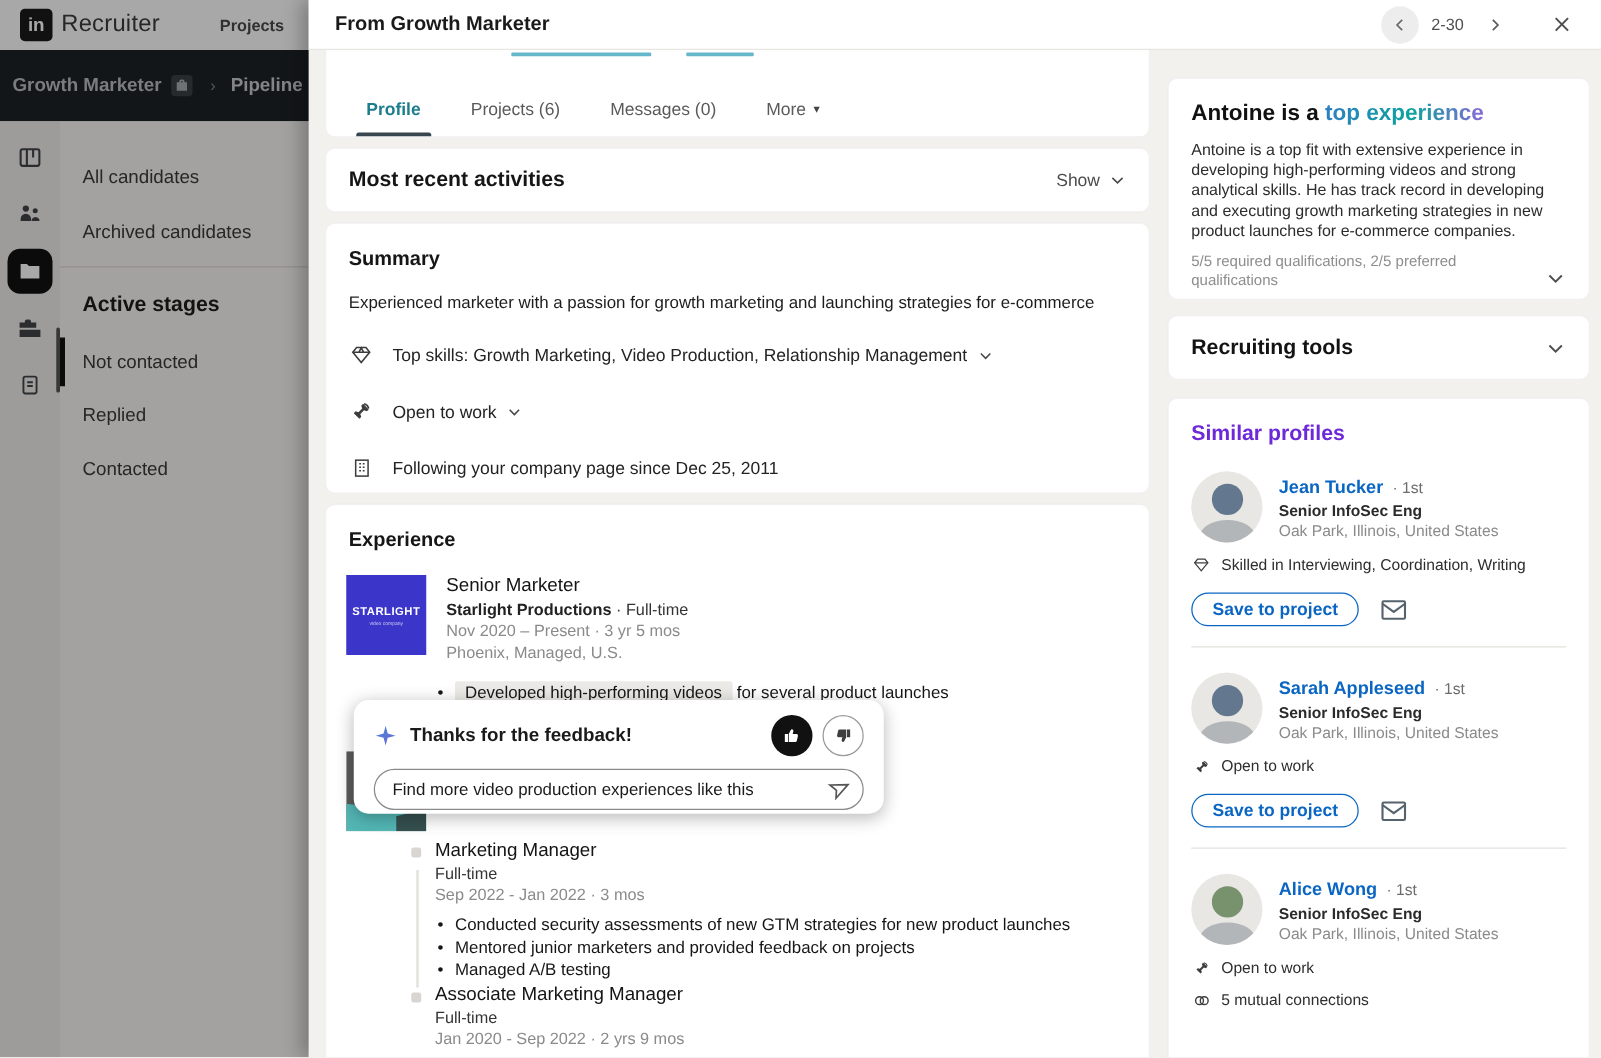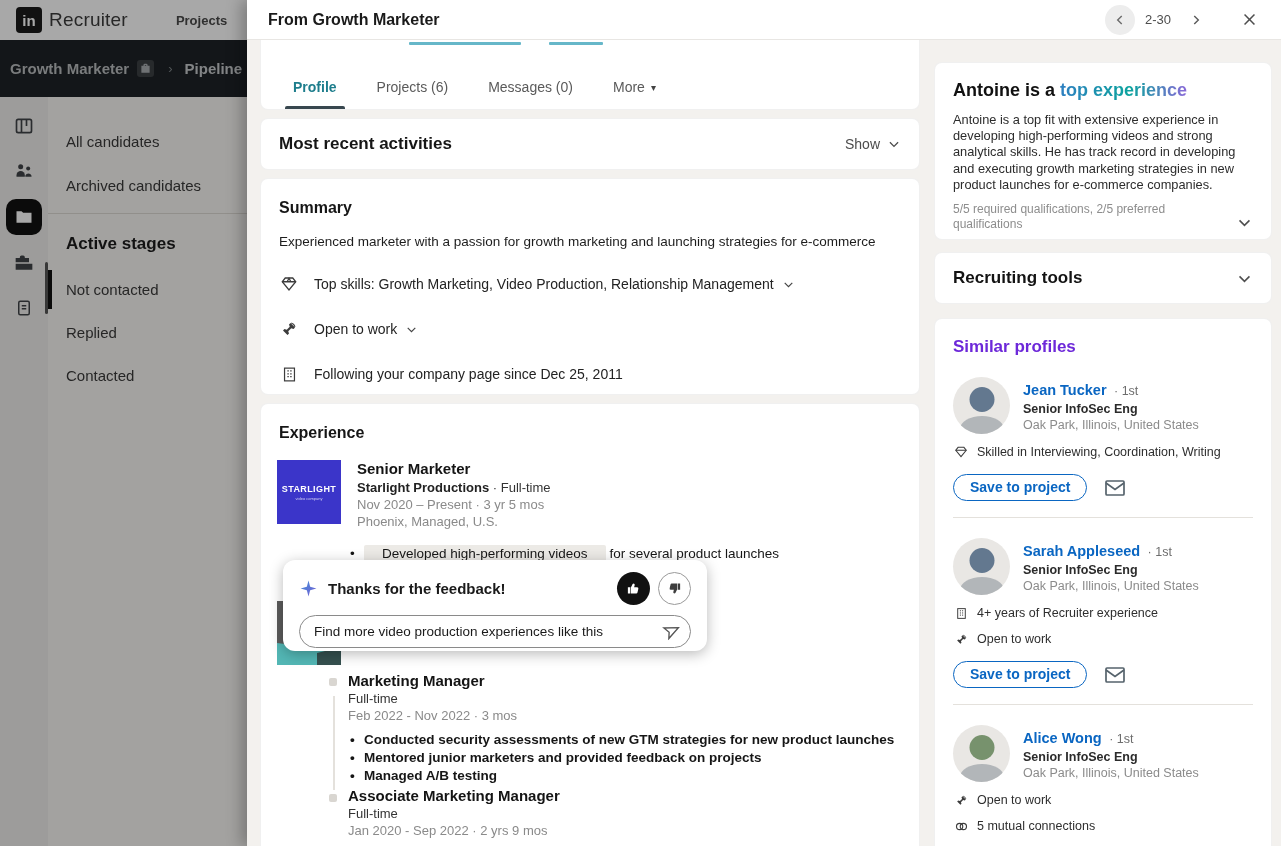--- a/index.html
+++ b/index.html
@@ -70,37 +70,37 @@
   .sum-row .ric { width:20px; height:20px; margin-right:15px; color:#3c3c3c; flex:0 0 auto; display:flex; align-items:center; justify-content:center;}
   .chev-sm { margin-left:8px; color:#444; }
 
   
   .exp-card { left:13px; top:363px; width:660px; height:500px; padding:20px 18px; }
   .job1 { position:absolute; left:16px; top:56px; display:flex; }
   .logo-starlight { width:64px; height:64px; background:#3b35c9; color:#fff; display:flex; flex-direction:column; align-items:center; justify-content:center; flex:0 0 auto; }
   .logo-starlight .lg1 { font-size:9px; font-weight:bold; letter-spacing:.4px; }
   .logo-starlight .lg2 { font-size:4px; margin-top:2px; color:#cfcdf2; }
   .job-main { margin-left:16px; }
-  .job-title { font-size:15px; font-weight:bold; color:#141414; }
+  .job-title { font-size:15px; font-weight:normal; color:#141414; }
   .job-co { font-size:13px; color:#222; margin-top:3px; font-weight:bold; }
   .job-co .emp { font-weight:normal; color:#333; }
   .job-co .emp::before { content:" · "; }
   .job-gray { font-size:13px; color:#8a8a8a; margin-top:2px; }
   .bullet { position:relative; font-size:13.5px; color:#161616; padding-left:16px; margin-top:3px; }
   .bullet::before { content:"•"; position:absolute; left:2px; }
-  .hl { background:#eceae6; border-radius:2px; padding:1px 18px; }
+  .hl { background:#eceae6; border-radius:2px; padding:1px 8px; }
   .b1 { position:absolute; left:87px; top:139px; }
   .logo2 { position:absolute; left:16px; top:197px; width:64px; height:64px; }
   .timeline { position:absolute; left:72px; top:292px; width:2px; height:94px; background:#e4e1dc; }
   .tdot { position:absolute; left:68px; width:8px; height:8px; background:#d9d6d1; border-radius:2px; }
   .tdot.d1 { top:274px; } .tdot.d2 { top:390px; }
   .job-block { position:absolute; left:87px; }
   .jb2 { top:268px; } .jb3 { top:383px; }
   .jb-emp { font-size:13px; color:#333; margin-top:2px; }
-  .jb-bullets { margin-top:9px;font-weight:bold; }
+  .jb-bullets { margin-top:9px; }
 
   
   .popup { position:absolute; left:36px; top:520px; width:424px; height:91px; background:#fff; border-radius:12px; box-shadow:0 3px 14px rgba(0,0,0,0.28); z-index:30; padding:12px 16px; }
   .pop-row1 { display:flex; align-items:center; }
   .pop-msg { font-size:15px; font-weight:bold; color:#1a1a1a; margin-left:10px; }
   .pop-btns { margin-left:auto; display:flex; align-items:center; }
   .thumb-up { width:33px; height:33px; border-radius:50%; background:#111; color:#fff; display:flex; align-items:center; justify-content:center; }
   .thumb-down { width:33px; height:33px; border-radius:50%; background:#fff; border:1.5px solid #9a9a9a; color:#3e3e3e; display:flex; align-items:center; justify-content:center; margin-left:8px; }
   .pop-inputwrap { position:relative; margin-top:10px; }
   .pop-input { width:100%; height:33px; border:1.5px solid #8a8a8a; border-radius:17px; padding:0 40px 0 14px; font-size:13.5px; color:#1a1a1a; font-family:"Liberation Sans",sans-serif; background:#fff; outline:none; }
@@ -328,21 +328,21 @@
             </svg>
         </div>
 
         <div class="timeline"></div>
         <div class="tdot d1"></div>
         <div class="tdot d2"></div>
 
         <div class="job-block jb2">
           <div class="job-title">Marketing Manager</div>
           <div class="jb-emp">Full-time</div>
-          <div class="job-gray">Feb 2022 - Nov 2022  ·  3 mos</div>
+          <div class="job-gray">Sep 2022 - Jan 2022  ·  3 mos</div>
           <div class="jb-bullets">
             <div class="bullet">Conducted security assessments of new GTM strategies for new product launches</div>
             <div class="bullet">Mentored junior marketers and provided feedback on projects</div>
             <div class="bullet">Managed A/B testing</div>
           </div>
         </div>
 
         <div class="job-block jb3">
           <div class="job-title">Associate Marketing Manager</div>
           <div class="jb-emp">Full-time</div>
@@ -454,29 +454,20 @@
             <div>
               <span class="prof-name">Sarah Appleseed</span>
               <span class="prof-deg">· 1st</span>
             </div>
             <div class="prof-head">Senior InfoSec Eng</div>
             <div class="prof-loc">Oak Park, Illinois, United States</div>
           </div>
         </div>
         <div class="attr-row">
           <span class="ric">
-            <svg width="13" height="13" viewBox="0 0 24 24" fill="none" stroke="currentColor" stroke-width="1.8">
-                <rect x="5" y="3" width="14" height="18"></rect>
-                <path d="M9 7h2M13 7h2M9 11h2M13 11h2M9 15h2M13 15h2"></path>
-              </svg>
-          </span>
-          <span>4+ years of Recruiter experience</span>
-        </div>
-        <div class="attr-row">
-          <span class="ric">
             <svg width="13" height="13" viewBox="0 0 24 24" fill="currentColor">
                 <path d="M4 14l6 6 2-2-1-3 4-4 3 1 2-2-6-6-2 2 1 3-4 4-3-1z"></path>
                 <path d="M15 4a7 7 0 015 5" fill="none" stroke="currentColor" stroke-width="1.6"></path>
               </svg>
           </span>
           <span>Open to work</span>
         </div>
         <div class="save-row">
           <button class="save-btn">Save to project</button>
           <span class="env-ic">

